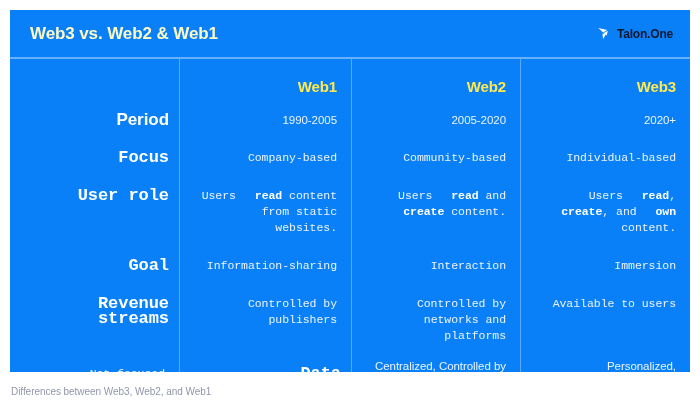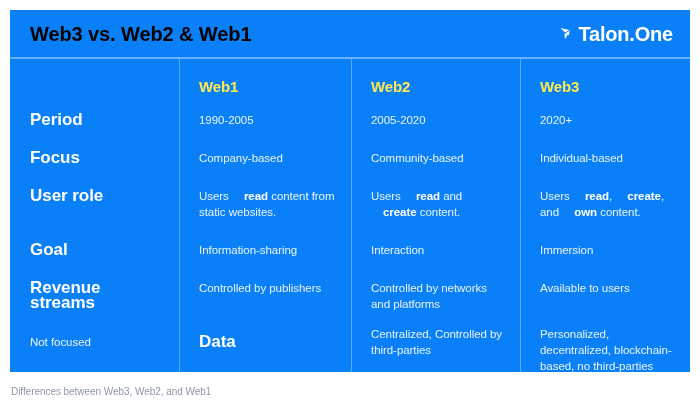--- a/index.html
+++ b/index.html
@@ -39,22 +39,22 @@
     position: relative;
     height: 47px;
     box-sizing: border-box;
     display: flex;
     align-items: center;
     justify-content: space-between;
     padding: 0 17px 0 20px;
   }
 
   .panel-title {
-    color: #000000;
-    font-size: 20px;
+    color: #fef9c3;
+    font-size: 17px;
     font-weight: bold;
     letter-spacing: -0.1px;
     line-height: 1;
     white-space: nowrap;
   }
 
   .brand {
     display: flex;
     align-items: center;
     gap: 5px;
@@ -62,22 +62,22 @@
   }
 
   .brand-mark {
     display: block;
     width: 15px;
     height: 15px;
     flex: 0 0 auto;
   }
 
   .brand-name {
-    color: #ffffff;
-    font-size: 20px;
+    color: #0f172a;
+    font-size: 12px;
     font-weight: bold;
     letter-spacing: -0.2px;
     line-height: 1;
   }
 
   
   .header-rule {
     position: absolute;
     left: 0;
     top: 47px;
@@ -110,20 +110,21 @@
   .grid {
     position: relative;
     display: grid;
     grid-template-columns: 169px 172px 169px 170px;
     width: 680px;
   }
 
   .cell {
     box-sizing: border-box;
     padding: 0 14px 0 20px;
+    text-align: right;
   }
   .cell.c0 { padding-left: 20px; padding-right: 10px; }
 
   
   .colhead {
     color: #ffe94d;
     font-size: 15px;
     font-weight: bold;
     line-height: 1;
     padding-top: 20px;
@@ -148,21 +149,21 @@
   }
 
   .rowvalue b {
     font-weight: bold;
     color: #ffffff;
     margin-left: 12px;
   }
 
   
   .rowtop-1 { padding-top: 18px; }
-  .rowtop   { padding-top: 22px; }
+  .rowtop   { padding-top: 22px; font-family: Liberation Mono, monospace; }
   .rowtop-tight { padding-top: 14px; }
 
   
   .caption {
     position: absolute;
     left: 11px;
     top: 384px;
     color: #8f97a8;
     font-size: 10px;
     line-height: 16px;

